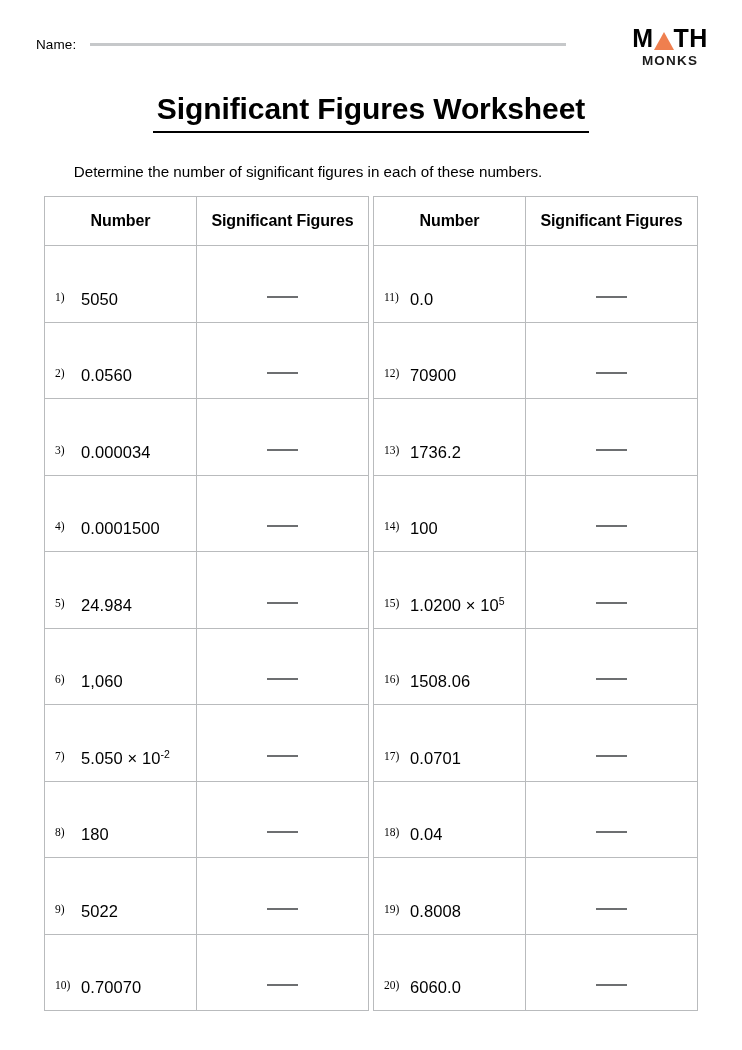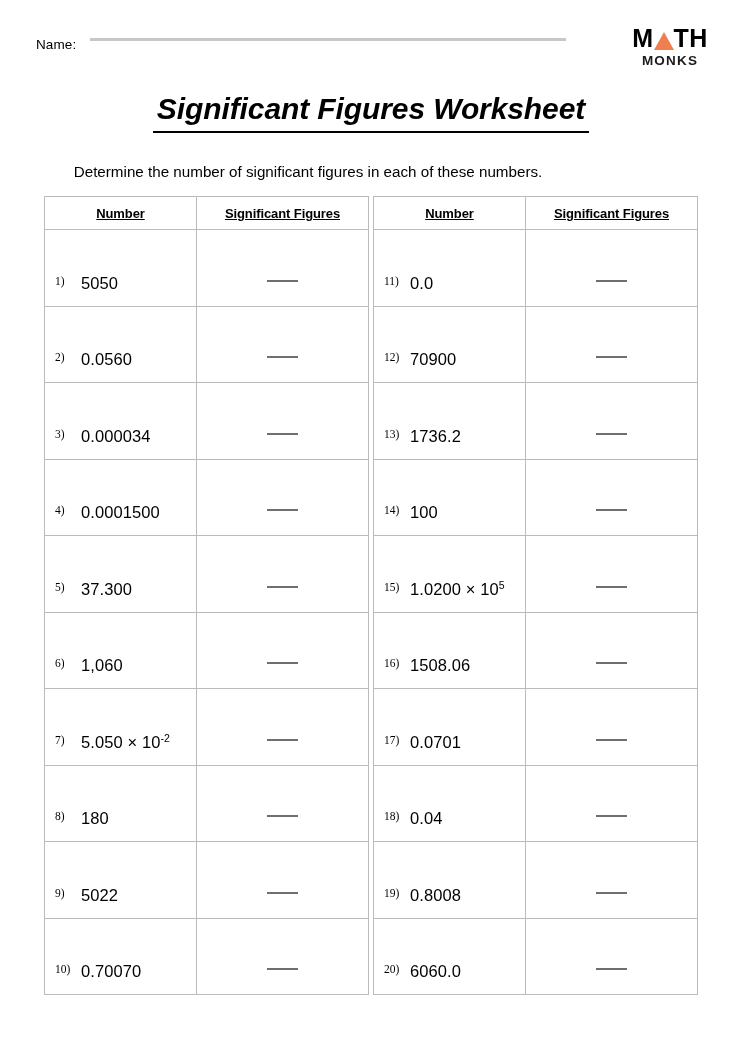--- a/index.html
+++ b/index.html
@@ -21,21 +21,21 @@
     position: absolute;
     top: 0; left: 0;
     width: 742px;
     height: 80px;
   }
   .name-row {
     position: absolute;
     left: 36px;
     top: 38px;
     display: flex;
-    align-items: flex-start;
+    align-items: center;
     width: 530px;
   }
   .name-label {
     font-size: 13.5px;
     letter-spacing: .1px;
     line-height: 1;
     padding-bottom: 1px;
     white-space: nowrap;
   }
   .name-line {
@@ -83,21 +83,20 @@
     color: #1b1b1b;
   }
 
   
   .title-wrap {
     position: absolute;
     top: 92px;
     left: 0;
     width: 742px;
     text-align: center;
-    font-style: italic;
   }
   .title {
     display: inline-block;
     font-size: 30px;
     font-weight: bold;
     letter-spacing: -0.1px;
     line-height: 1.12;
     padding: 0 4px 5px 4px;
     border-bottom: 2.6px solid #000;
   }
@@ -127,28 +126,27 @@
     border: 1px solid #b9bbbd;
     border-collapse: collapse;
     table-layout: fixed;
     background: #fff;
   }
   .wstable col.c-num { width: 152px; }
   .wstable col.c-ans { width: 172px; }
 
   .wstable th {
     border: 1px solid #b9bbbd;
-    font-size: 13px;
+    font-size: 16px;
     font-weight: bold;
     height: 32px;
-    padding: 0;
+    padding: 8px;
     text-align: center;
     vertical-align: middle;
     letter-spacing: -0.1px;
-    text-decoration: underline;
   }
   .wstable td {
     border: 1px solid #b9bbbd;
     height: 75.5px;
     padding: 0;
     vertical-align: middle;
   }
   .cell-num {
     display: flex;
     align-items: baseline;
@@ -277,21 +275,21 @@
           <td>
             <div class="cell-ans">
               <span class="blank"></span>
             </div>
           </td>
         </tr>
         <tr>
           <td>
             <div class="cell-num">
               <span class="idx">5)</span>
-              <span class="val">37.300</span>
+              <span class="val">24.984</span>
             </div>
           </td>
           <td>
             <div class="cell-ans">
               <span class="blank"></span>
             </div>
           </td>
         </tr>
         <tr>
           <td>

